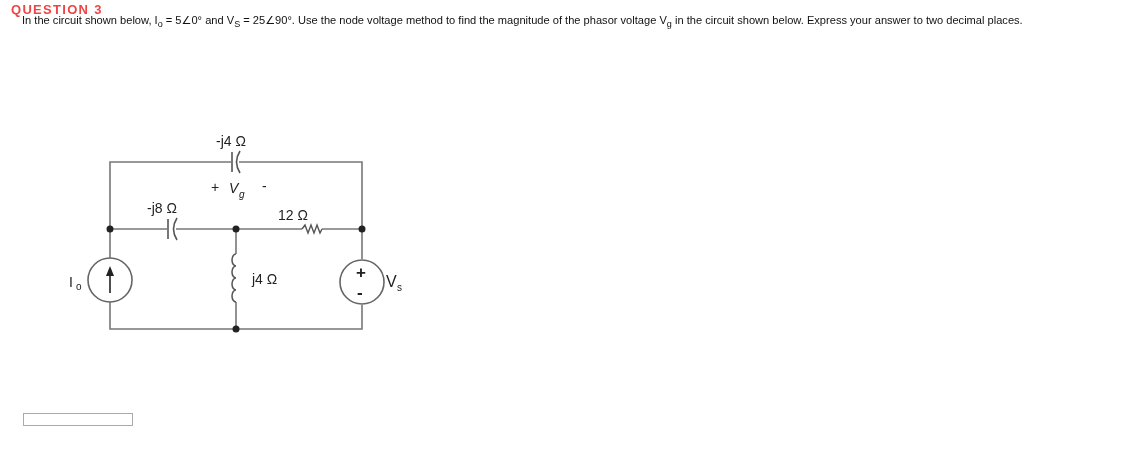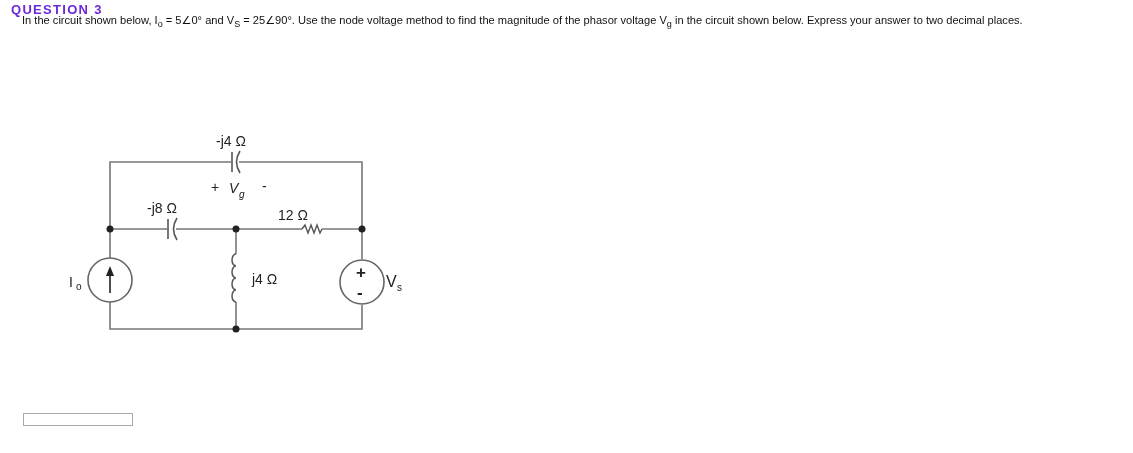--- a/index.html
+++ b/index.html
@@ -1,19 +1,19 @@
 <!DOCTYPE html>
 <html><head>
   <meta charset="utf-8">
   <style>
     html, body { margin: 0; padding: 0; background: #ffffff; }
     body { width: 1133px; height: 453px; position: relative; overflow: hidden;
            font-family: "Liberation Sans", sans-serif; color: #000; }
     .q-title { position: absolute; left: 11px; top: 2px; font-size: 13px;
-               font-weight: bold; letter-spacing: 1.3px; color: #6d28d9; }
+               font-weight: bold; letter-spacing: 1.3px; color: #ef4444; }
     .q-text { position: absolute; left: 22px; top: 14px; font-size: 11.1px;
               color: #111; white-space: nowrap; }
     .q-text sub { font-size: 9px; vertical-align: -3px; line-height: 0; }
     .circuit { position: absolute; left: 0; top: 0; }
     .lbl { font-family: "Liberation Sans", sans-serif; font-size: 14px; fill: #222; }
     .answer-box { position: absolute; left: 23px; top: 413px; width: 104px; height: 11px;
                   border: 1px solid #aaa; outline: none; padding: 0 2px;
                   font-family: "Liberation Sans", sans-serif; font-size: 10px; background:#fff; }
   </style>
 </head>

